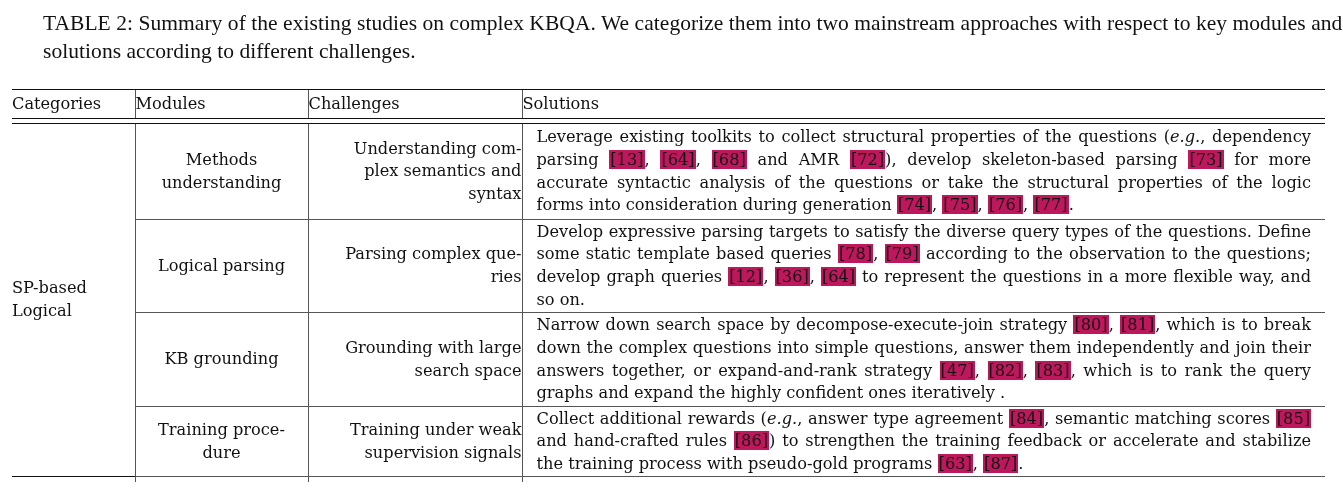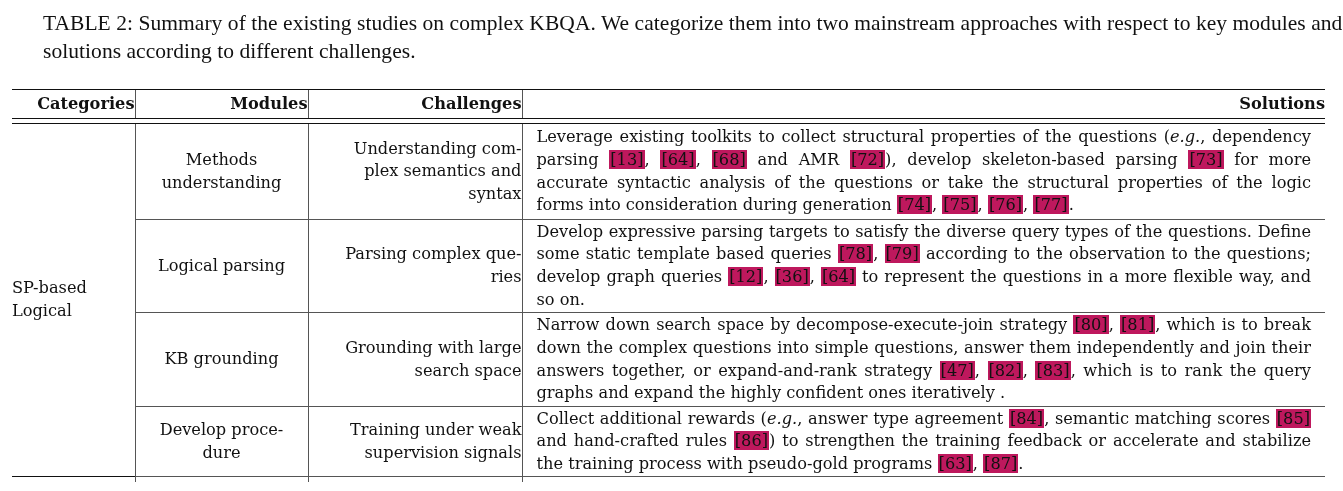--- a/index.html
+++ b/index.html
@@ -14,21 +14,21 @@
       font-size: 21.5px; line-height: 28px; letter-spacing: 0.05px; margin-left: 31px;
     }
     .tbl {
       position: absolute; left: 12px; top: 89px;
       border-collapse: collapse;
       font-family: "DejaVu Serif", "Liberation Serif", serif;
       font-size: 16.2px; line-height: 22.6px;
     }
     .tbl th, .tbl td { padding: 0; vertical-align: middle; }
     .tbl thead th {
-      font-weight: bold; text-align: right; height: 28px;
+      font-weight: normal; text-align: left; height: 28px;
       border-top: 1.5px solid #111;
       border-bottom: 1.5px solid #111;
     }
     .tbl thead tr.spacer td { height: 4px; border-bottom: 1.5px solid #111; }
     .col-cat { width: 123px; }
     .col-mod { width: 173px; }
     .col-chal { width: 214px; }
     .col-sol { width: 803px; }
     .vline { border-left: 1.3px solid #555; }
     .cat-cell { text-align: left; }
@@ -118,21 +118,21 @@
       <td class="chal-cell">
         <div>Grounding with large</div>
         <div>search space</div>
       </td>
       <td class="sol-cell dejavu last-line-left">
         <span class="sol-inner"><span>Narrow down search space by decompose-execute-join strategy </span><span class="cite">[80]</span><span>, </span><span class="cite">[81]</span><span>, which is to break down the complex questions into simple questions, answer them independently and join their answers together, or expand-and-rank strategy </span><span class="cite">[47]</span><span>, </span><span class="cite">[82]</span><span>, </span><span class="cite">[83]</span><span>, which is to rank the query graphs and expand the highly confident ones iteratively .</span></span>
       </td>
     </tr>
     <tr class="row r4">
       <td class="mod-cell">
-        <div>Develop proce-</div>
+        <div>Training proce-</div>
         <div>dure</div>
       </td>
       <td class="chal-cell">
         <div>Training under weak</div>
         <div>supervision signals</div>
       </td>
       <td class="sol-cell dejavu last-line-left">
         <span class="sol-inner"><span>Collect additional rewards (</span><i>e.g.</i><span>, answer type agreement </span><span class="cite">[84]</span><span>, semantic matching scores </span><span class="cite">[85]</span><span> and hand-crafted rules </span><span class="cite">[86]</span><span>) to strengthen the training feedback or accelerate and stabilize the training process with pseudo-gold programs </span><span class="cite">[63]</span><span>, </span><span class="cite">[87]</span><span>.</span></span>
       </td>
     </tr>

